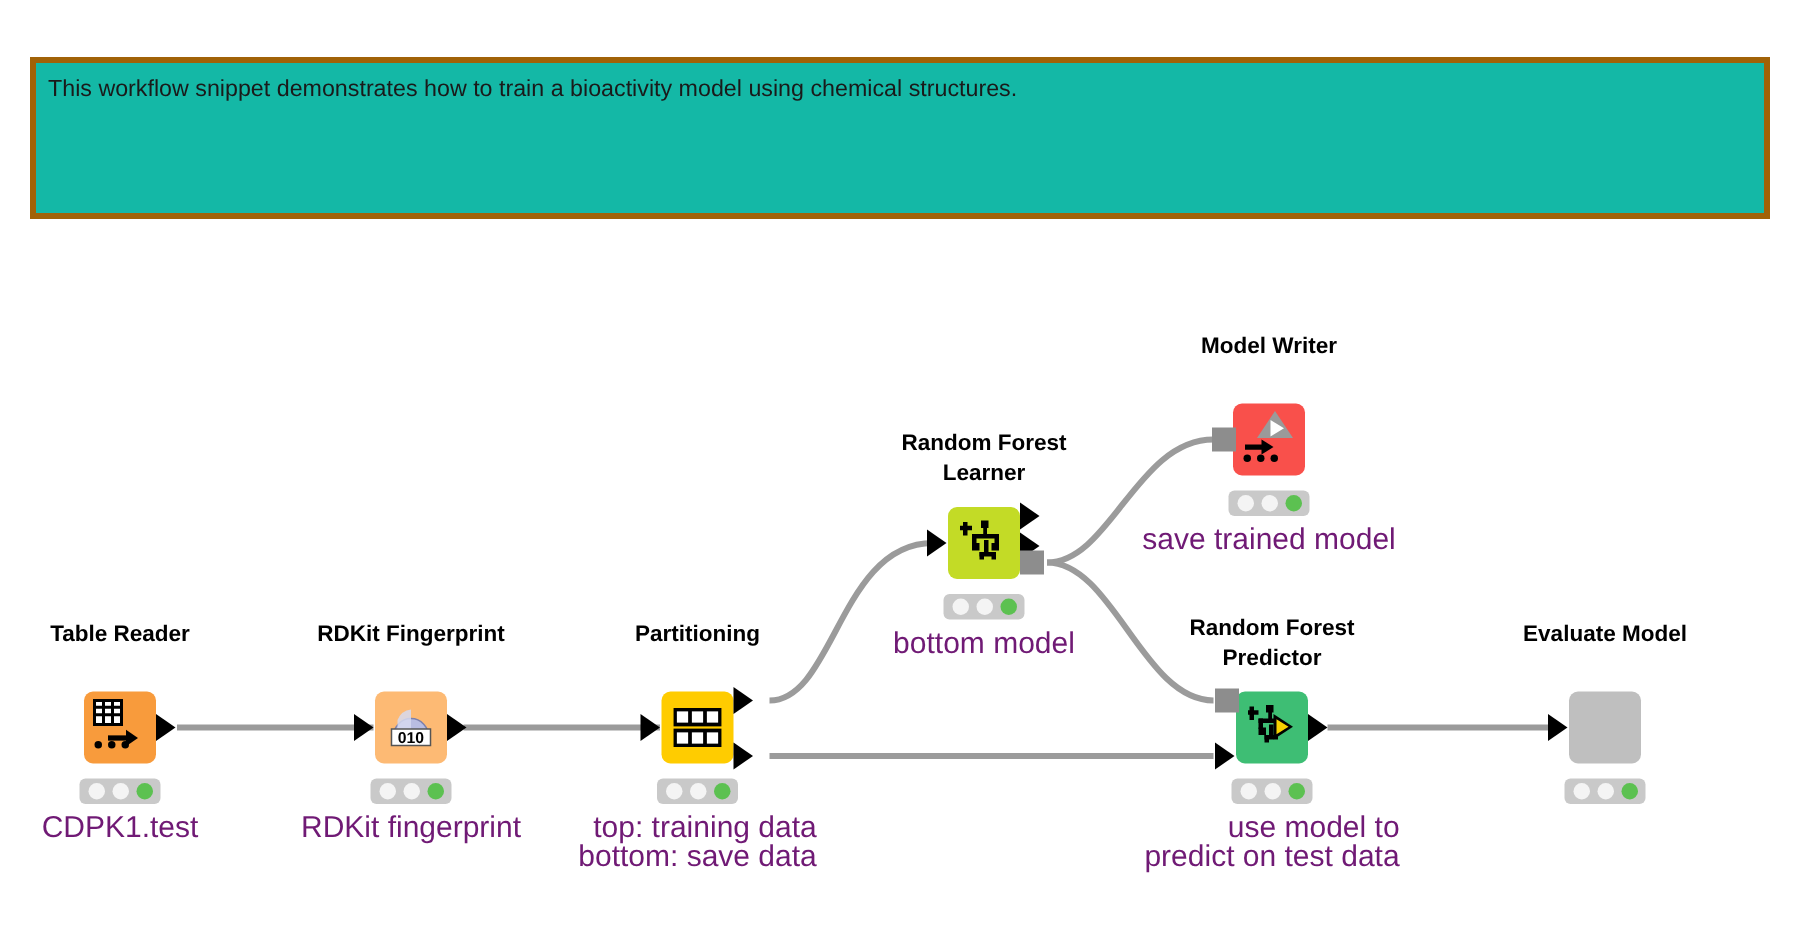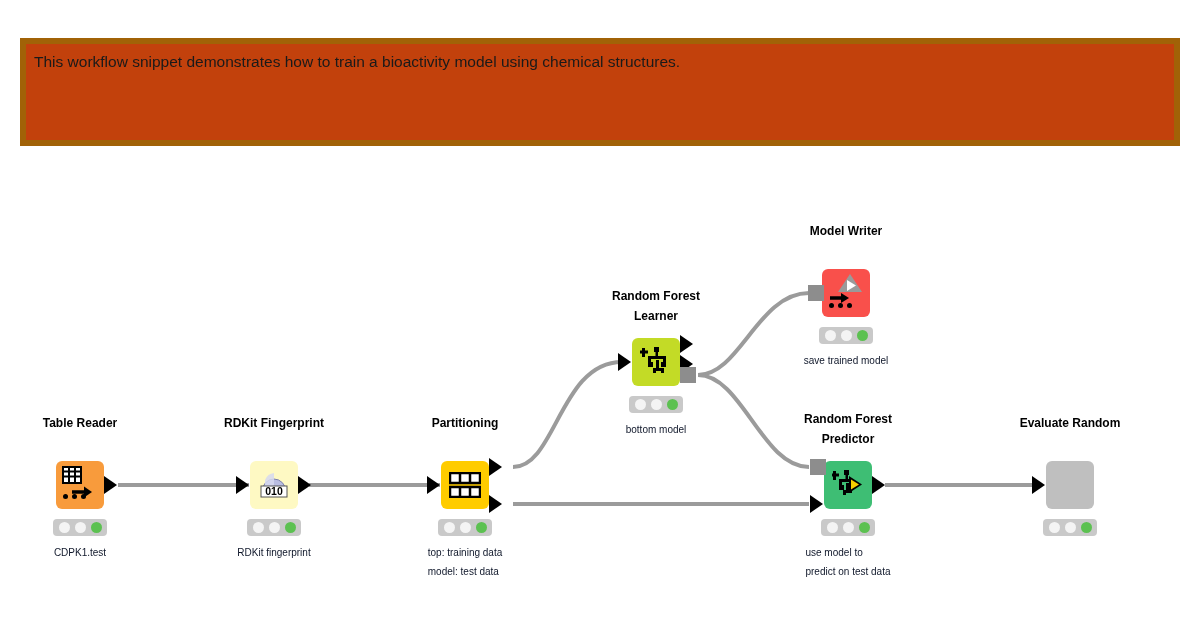--- a/index.html
+++ b/index.html
@@ -15,22 +15,22 @@
     overflow: hidden;
   }
 
   
   #annotation-box {
     position: absolute;
     left: 20px;
     top: 38px;
     width: 1160px;
     height: 108px;
-    border: 6px solid #a16207;
-    background: #c2410c;
+    border: 4px solid #a16207;
+    background: #14b8a6;
     box-sizing: border-box;
   }
   #annotation-text {
     position: absolute;
     left: 8px;
     top: 8px;
     right: 8px;
     font-size: 15.5px;
     line-height: 19px;
     color: #1a1a1a;
@@ -51,21 +51,21 @@
   .node {
     position: absolute;
     width: 0;
     height: 0;
   }
   .node-title {
     position: absolute;
     left: 50%;
     transform: translateX(-50%);
     bottom: 52px;
-    font-size: 12px;
+    font-size: 15px;
     font-weight: bold;
     color: #000000;
     white-space: pre;
     text-align: center;
     line-height: 20px;
   }
   .node-title.two-line { bottom: 36px; }
 
   .node-body {
     position: absolute;
@@ -98,24 +98,24 @@
     border-radius: 50%;
     background: #f4f4f4;
   }
   .led.on { background: #5CC151; }
 
   .node-caption {
     position: absolute;
     left: 50%;
     transform: translateX(-50%);
     top: 58px;
-    font-size: 10px;
-    color: #0f172a;
+    font-size: 20px;
+    color: #701a75;
     white-space: pre;
-    text-align: left;
+    text-align: right;
     line-height: 19px;
   }
 
   
   .port-tri {
     position: absolute;
     width: 0;
     height: 0;
     border-top: 9px solid transparent;
     border-bottom: 9px solid transparent;
@@ -194,21 +194,21 @@
   <div class="node-status">
     <span class="led"></span>
     <span class="led"></span>
     <span class="led on"></span>
   </div>
   <div class="node-caption">CDPK1.test</div>
 </div>
 
 <div class="node" style="left:274px; top:485px;">
   <div class="node-title">RDKit Fingerprint</div>
-  <div class="node-body" style="background:#fef9c3;">
+  <div class="node-body" style="background:#fdba74;">
     <svg class="ico" style="left:8px; top:7px;" width="32" height="34" viewBox="0 0 32 34">
       <path d="M4,24 A12,13 0 0 1 28,24 Z" fill="#b9bde2" stroke="#7d81ad" stroke-width="1"></path>
       <path d="M7,12 A11,12 0 0 1 16,5 L16,24 L7,24 Z" fill="#d6d9f0" opacity="0.85"></path>
       <rect x="3" y="18" width="26" height="11" fill="#ffffff" stroke="#555" stroke-width="1"></rect>
       <text x="16" y="27" font-family="'Liberation Sans', sans-serif" font-size="10.5" font-weight="bold" fill="#000" text-anchor="middle">010</text>
     </svg>
   </div>
   <div class="port-tri" style="left:-38px; top:-9px;"></div>
   <div class="port-tri" style="left:24px; top:-9px;"></div>
   <div class="node-status">
@@ -233,21 +233,21 @@
   </div>
   <div class="port-tri" style="left:-38px; top:-9px;"></div>
   <div class="port-tri" style="left:24px; top:-27px;"></div>
   <div class="port-tri" style="left:24px; top:10px;"></div>
   <div class="node-status">
     <span class="led"></span>
     <span class="led"></span>
     <span class="led on"></span>
   </div>
   <div class="node-caption">top: training data
-model: test data</div>
+bottom: save data</div>
 </div>
 
 <div class="node" style="left:656px; top:362px;">
   <div class="node-title two-line">Random Forest
 Learner</div>
   <div class="node-body" style="background:#C3DB26;">
     <svg class="ico" style="left:8px; top:8px;" width="32" height="32" viewBox="0 0 32 32">
       <g fill="#000">
         <rect x="2" y="2" width="3" height="9"></rect>
         <rect x="0" y="4.5" width="8" height="3"></rect>
@@ -330,21 +330,21 @@
   <div class="node-status">
     <span class="led"></span>
     <span class="led"></span>
     <span class="led on"></span>
   </div>
   <div class="node-caption">use model to
 predict on test data</div>
 </div>
 
 <div class="node" style="left:1070px; top:485px;">
-  <div class="node-title">Evaluate Random</div>
+  <div class="node-title">Evaluate Model</div>
   <div class="node-body" style="background:#BFBFBF;"></div>
   <div class="port-tri" style="left:-38px; top:-9px;"></div>
   <div class="node-status">
     <span class="led"></span>
     <span class="led"></span>
     <span class="led on"></span>
   </div>
   <div class="node-caption"></div>
 </div>
 

